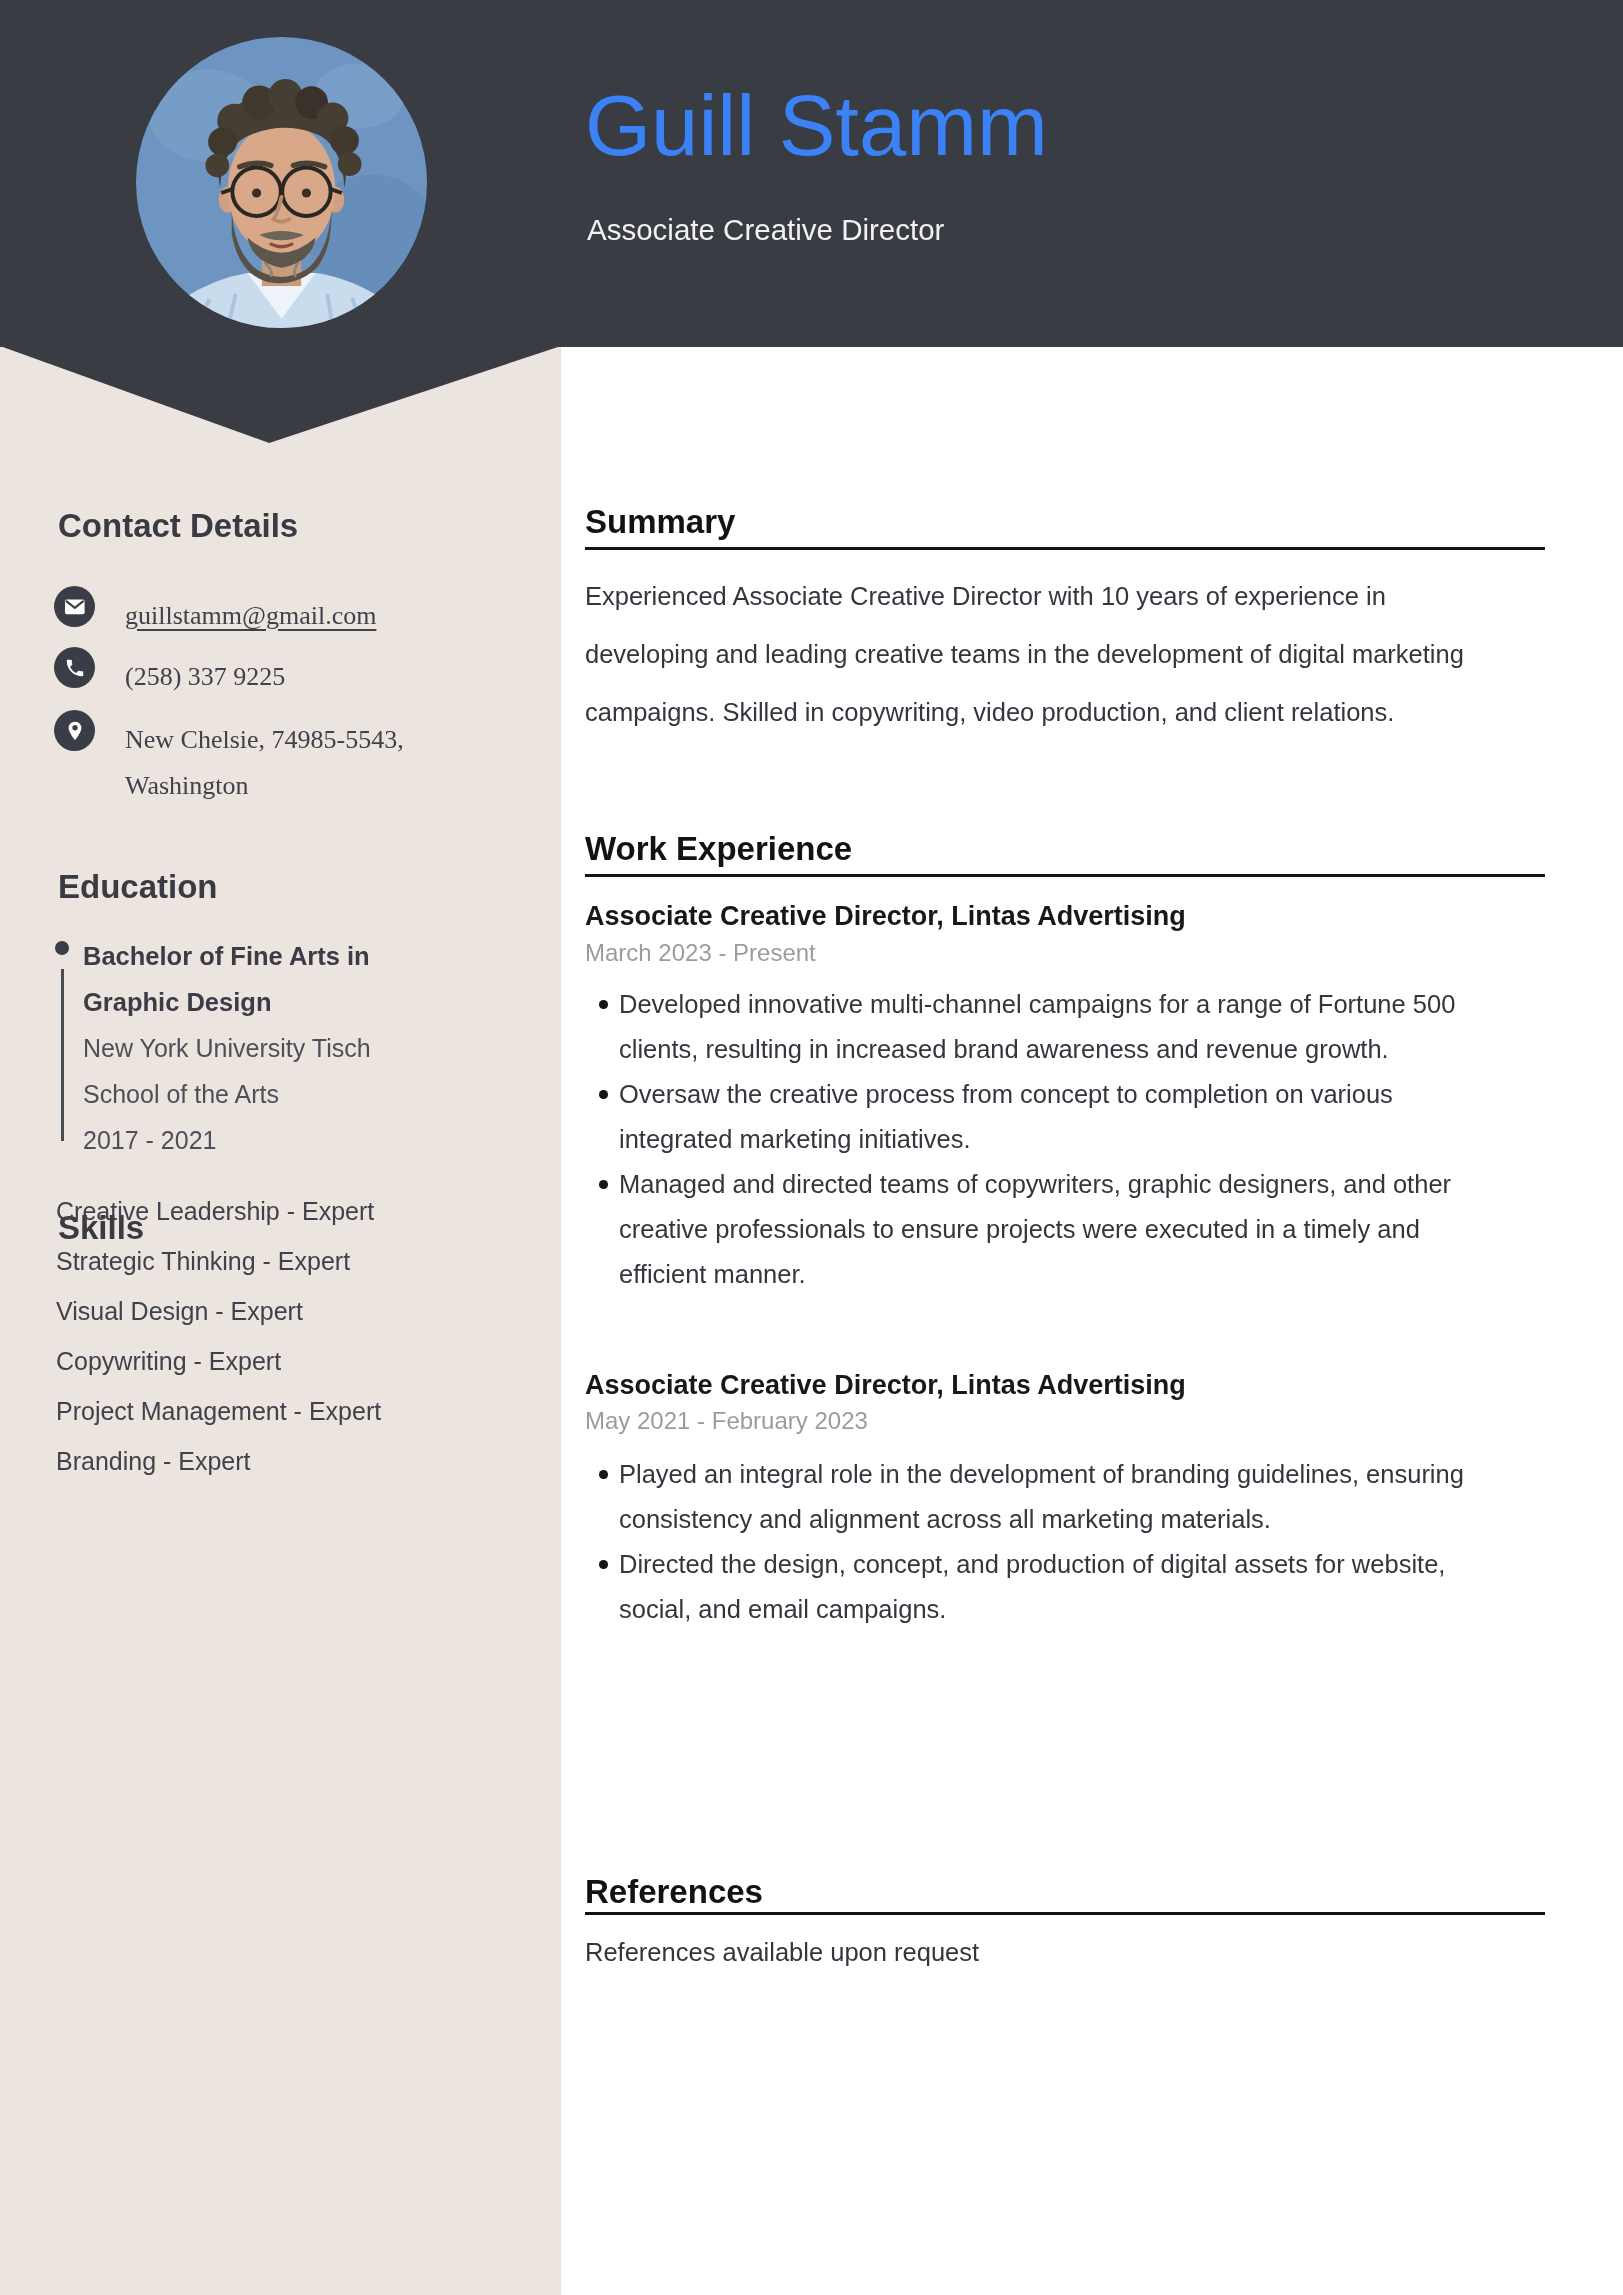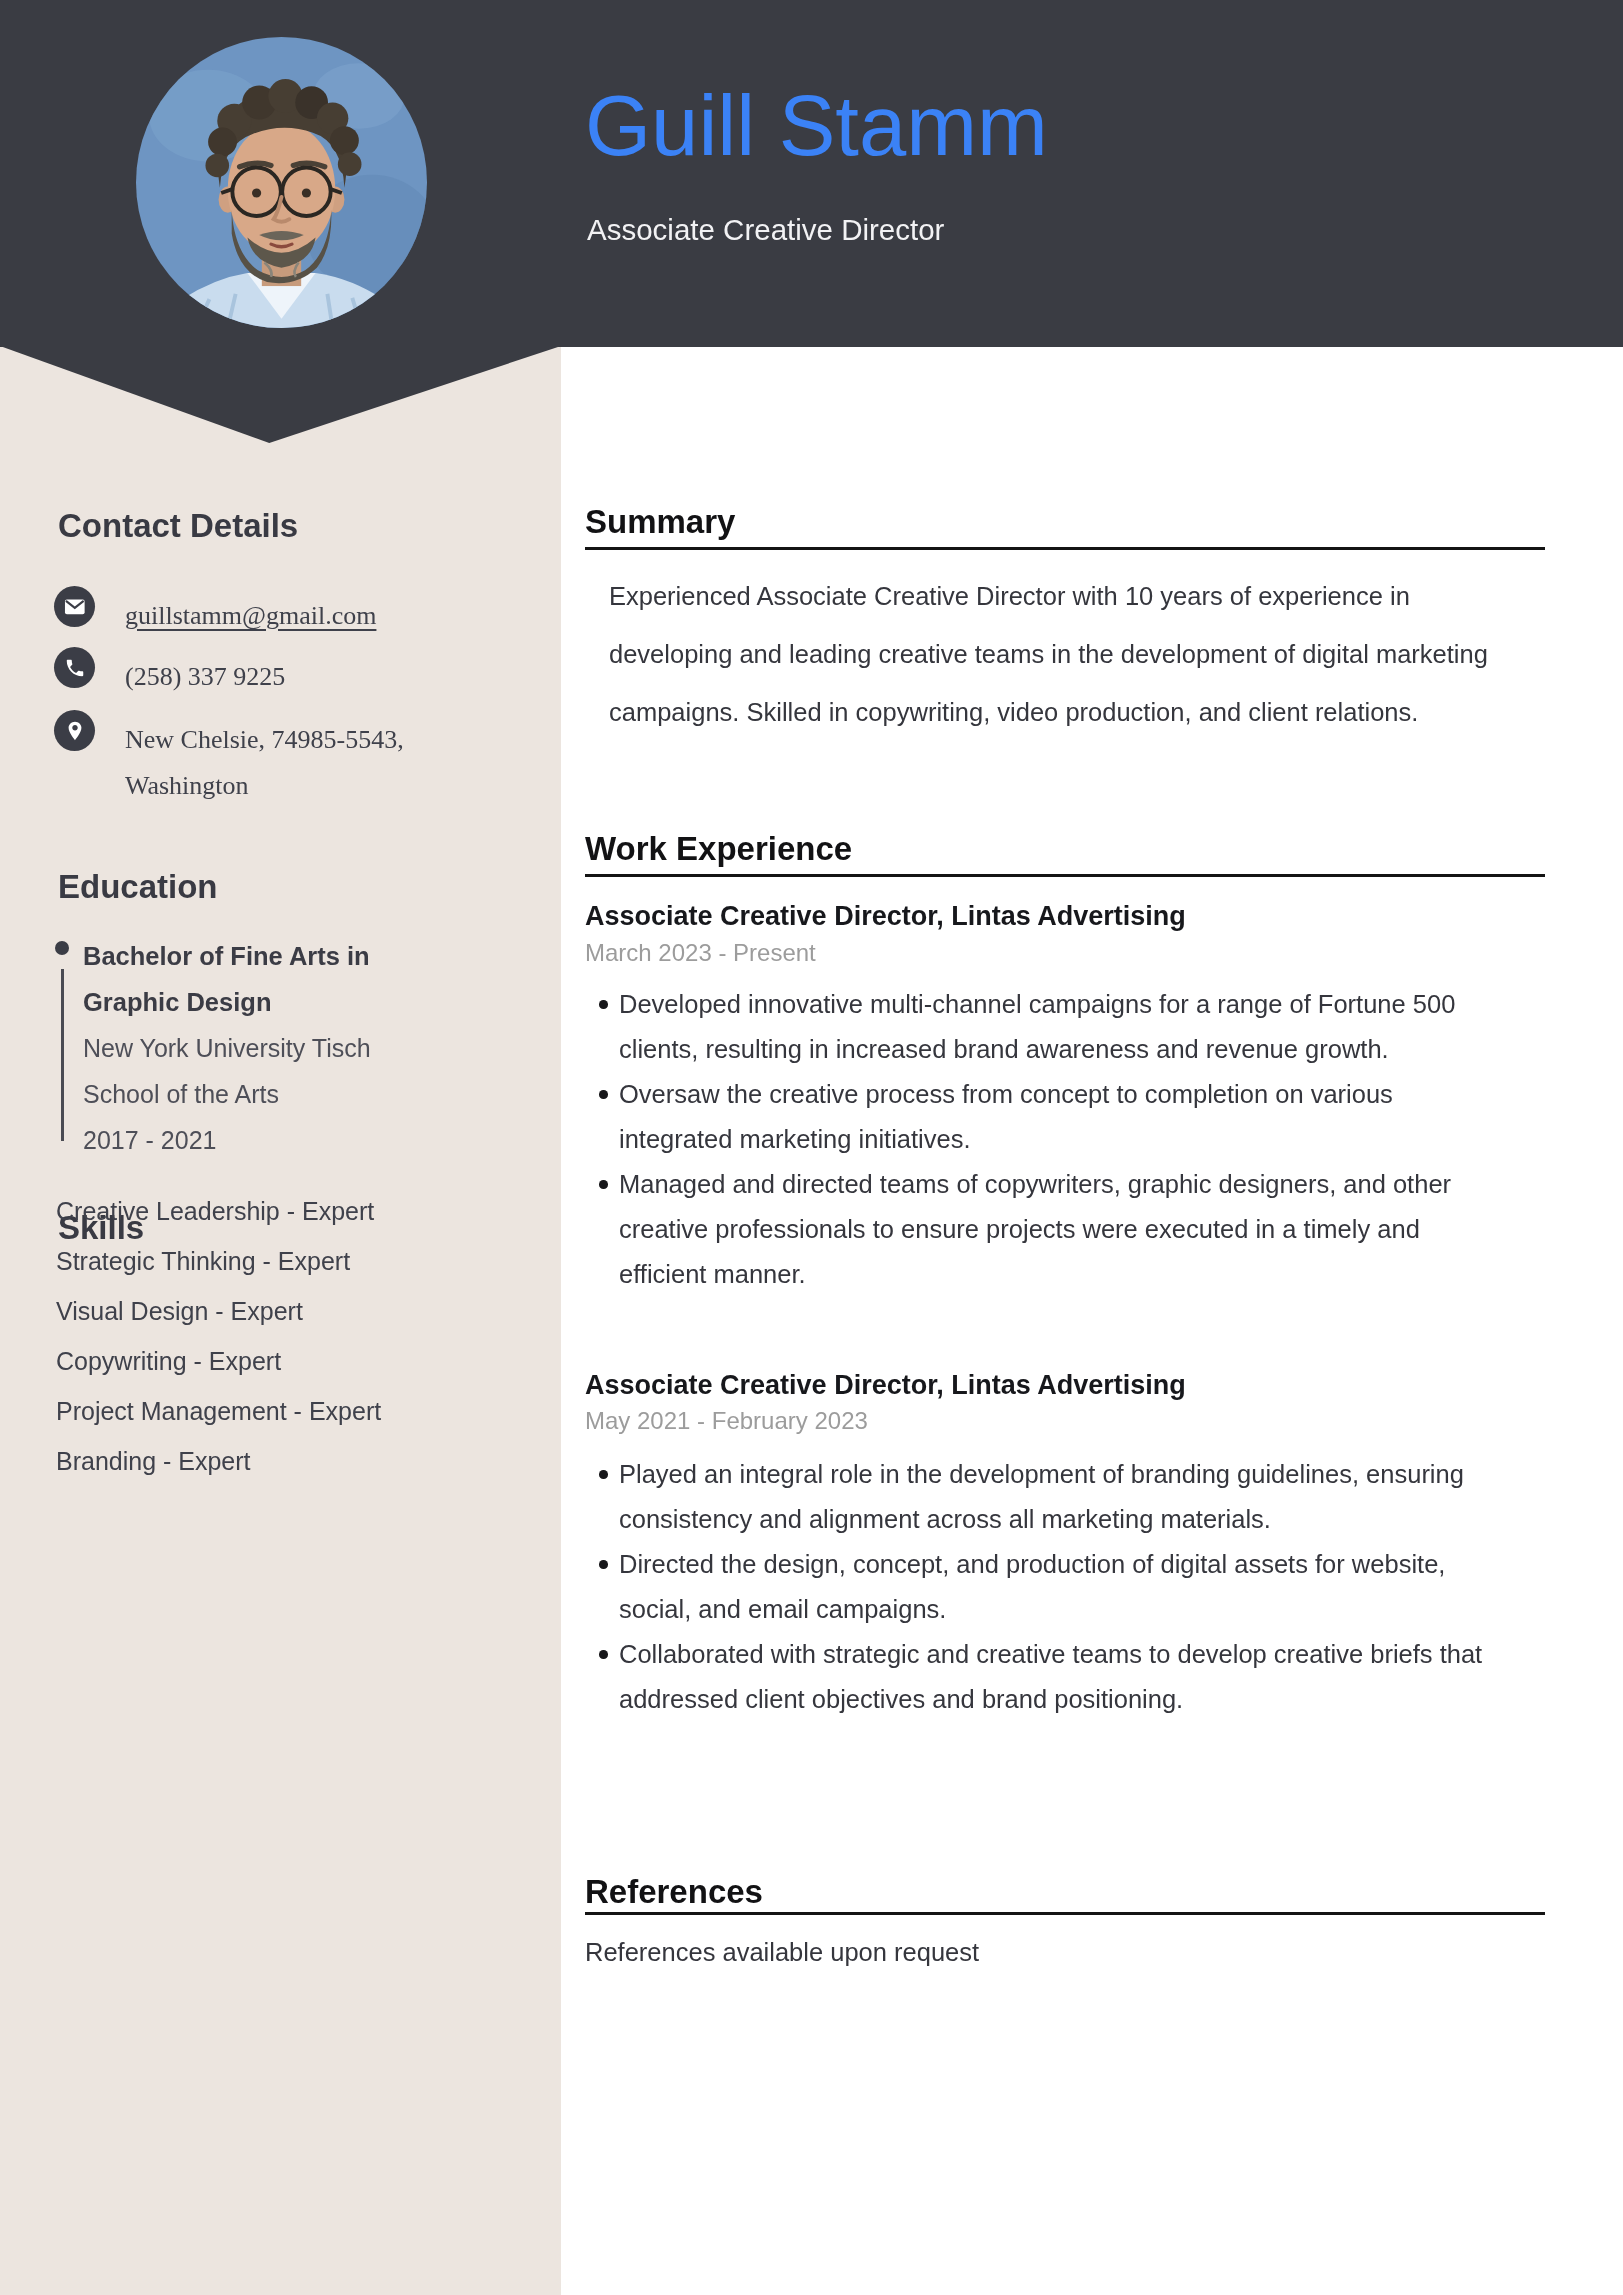--- a/index.html
+++ b/index.html
@@ -27,21 +27,21 @@
   .edu-line{position:absolute;left:61px;top:969px;width:2.6px;height:172px;background:#4a4b53;}
   .edu-text{position:absolute;left:83px;top:933px;width:337px;font-size:25px;line-height:46px;color:#4e4f58;}
   .edu-degree{display:block;font-size:25.5px;font-weight:700;color:#3b3c45;}
   .edu-school{display:block;}
   .edu-dates{display:block;}
   .skills-list{position:absolute;left:56px;top:1186px;width:458px;margin:0;padding:0;list-style:none;}
   .skills-list li{font-size:25px;line-height:50px;color:#3f414b;}
   
   .main-heading{position:absolute;left:585px;font-size:33px;line-height:41px;font-weight:600;color:#121214;}
   .rule{position:absolute;left:585px;width:960px;height:2.6px;background:#141414;}
-  .summary-text{position:absolute;left:609px;top:567px;width:917px;font-size:25.5px;line-height:58px;color:#35363d;}
+  .summary-text{position:absolute;left:585px;top:567px;width:917px;font-size:25.5px;line-height:58px;color:#35363d;}
   .job-title{position:absolute;left:585px;width:982px;font-size:27px;line-height:37px;font-weight:700;color:#17181c;}
   .job-dates{position:absolute;left:585px;width:589px;font-size:24px;line-height:30px;color:#9c9c9c;}
   .bullets{position:absolute;left:585px;width:918px;margin:0;padding:0;list-style:none;}
   .bullets li{position:relative;padding-left:34px;font-size:25.5px;line-height:45px;color:#35363d;}
   .bullets li::before{content:"";position:absolute;left:14.4px;top:18.3px;width:8.5px;height:8.5px;
                       border-radius:50%;background:#17171a;}
   .refs-text{position:absolute;left:585px;top:1933px;width:917px;font-size:25.5px;line-height:39px;color:#35363d;}
 </style>
 </head>
 <body>
@@ -166,21 +166,20 @@
     <li>Developed innovative multi-channel campaigns for a range of Fortune 500 clients, resulting in increased brand awareness and revenue growth.</li>
     <li>Oversaw the creative process from concept to completion on various integrated marketing initiatives.</li>
     <li>Managed and directed teams of copywriters, graphic designers, and other creative professionals to ensure projects were executed in a timely and efficient manner.</li>
   </ul>
 
   <div class="job-title" style="top:1367px;">Associate Creative Director, Lintas Advertising</div>
   <div class="job-dates" style="top:1406px;">May 2021 - February 2023</div>
   <ul class="bullets" style="top:1452px;">
     <li>Played an integral role in the development of branding guidelines, ensuring consistency and alignment across all marketing materials.</li>
     <li>Directed the design, concept, and production of digital assets for website, social, and email campaigns.</li>
-    <li>Collaborated with strategic and creative teams to develop creative briefs that addressed client objectives and brand positioning.</li>
   </ul>
 
   <div class="main-heading" style="top:1871px;">References</div>
   <div class="rule" style="top:1912px;"></div>
   <div class="refs-text">References available upon request</div>
 
 </div>
 
 
 </body></html>

